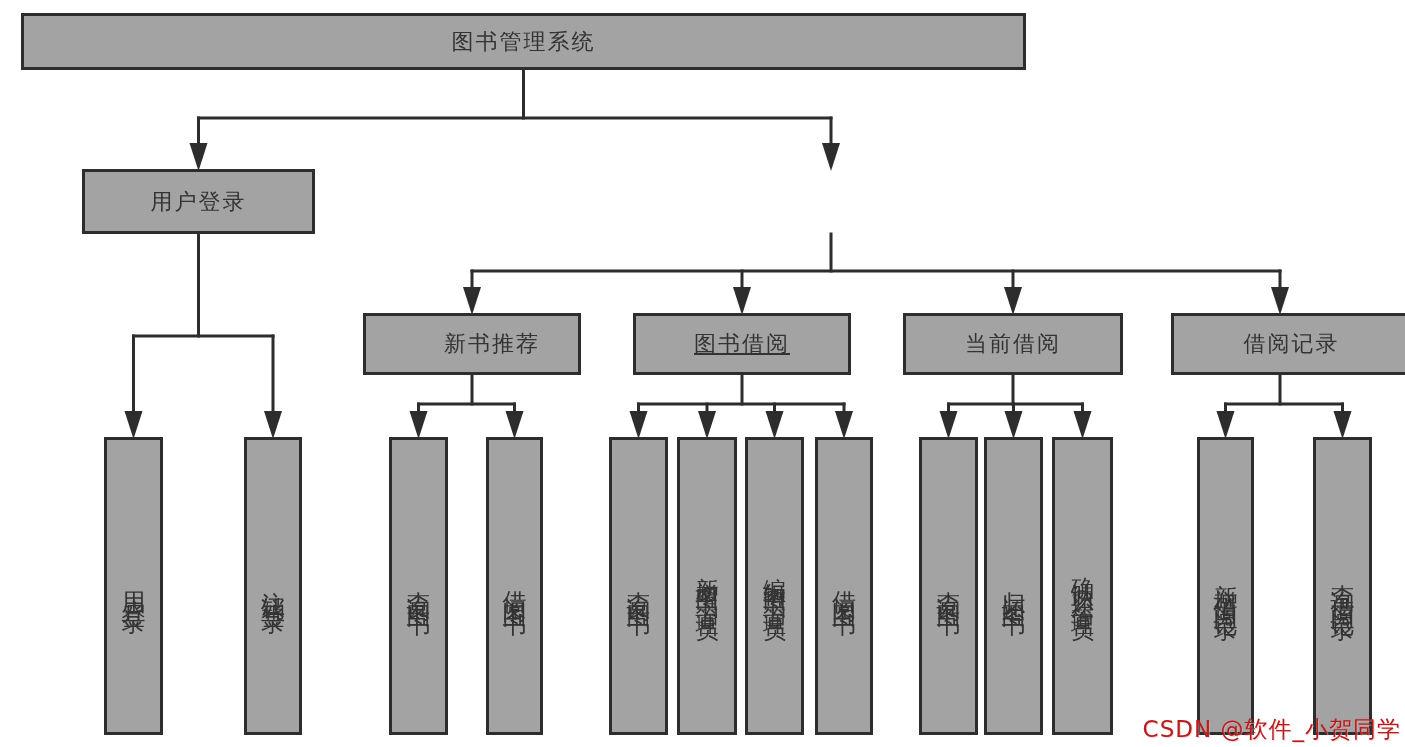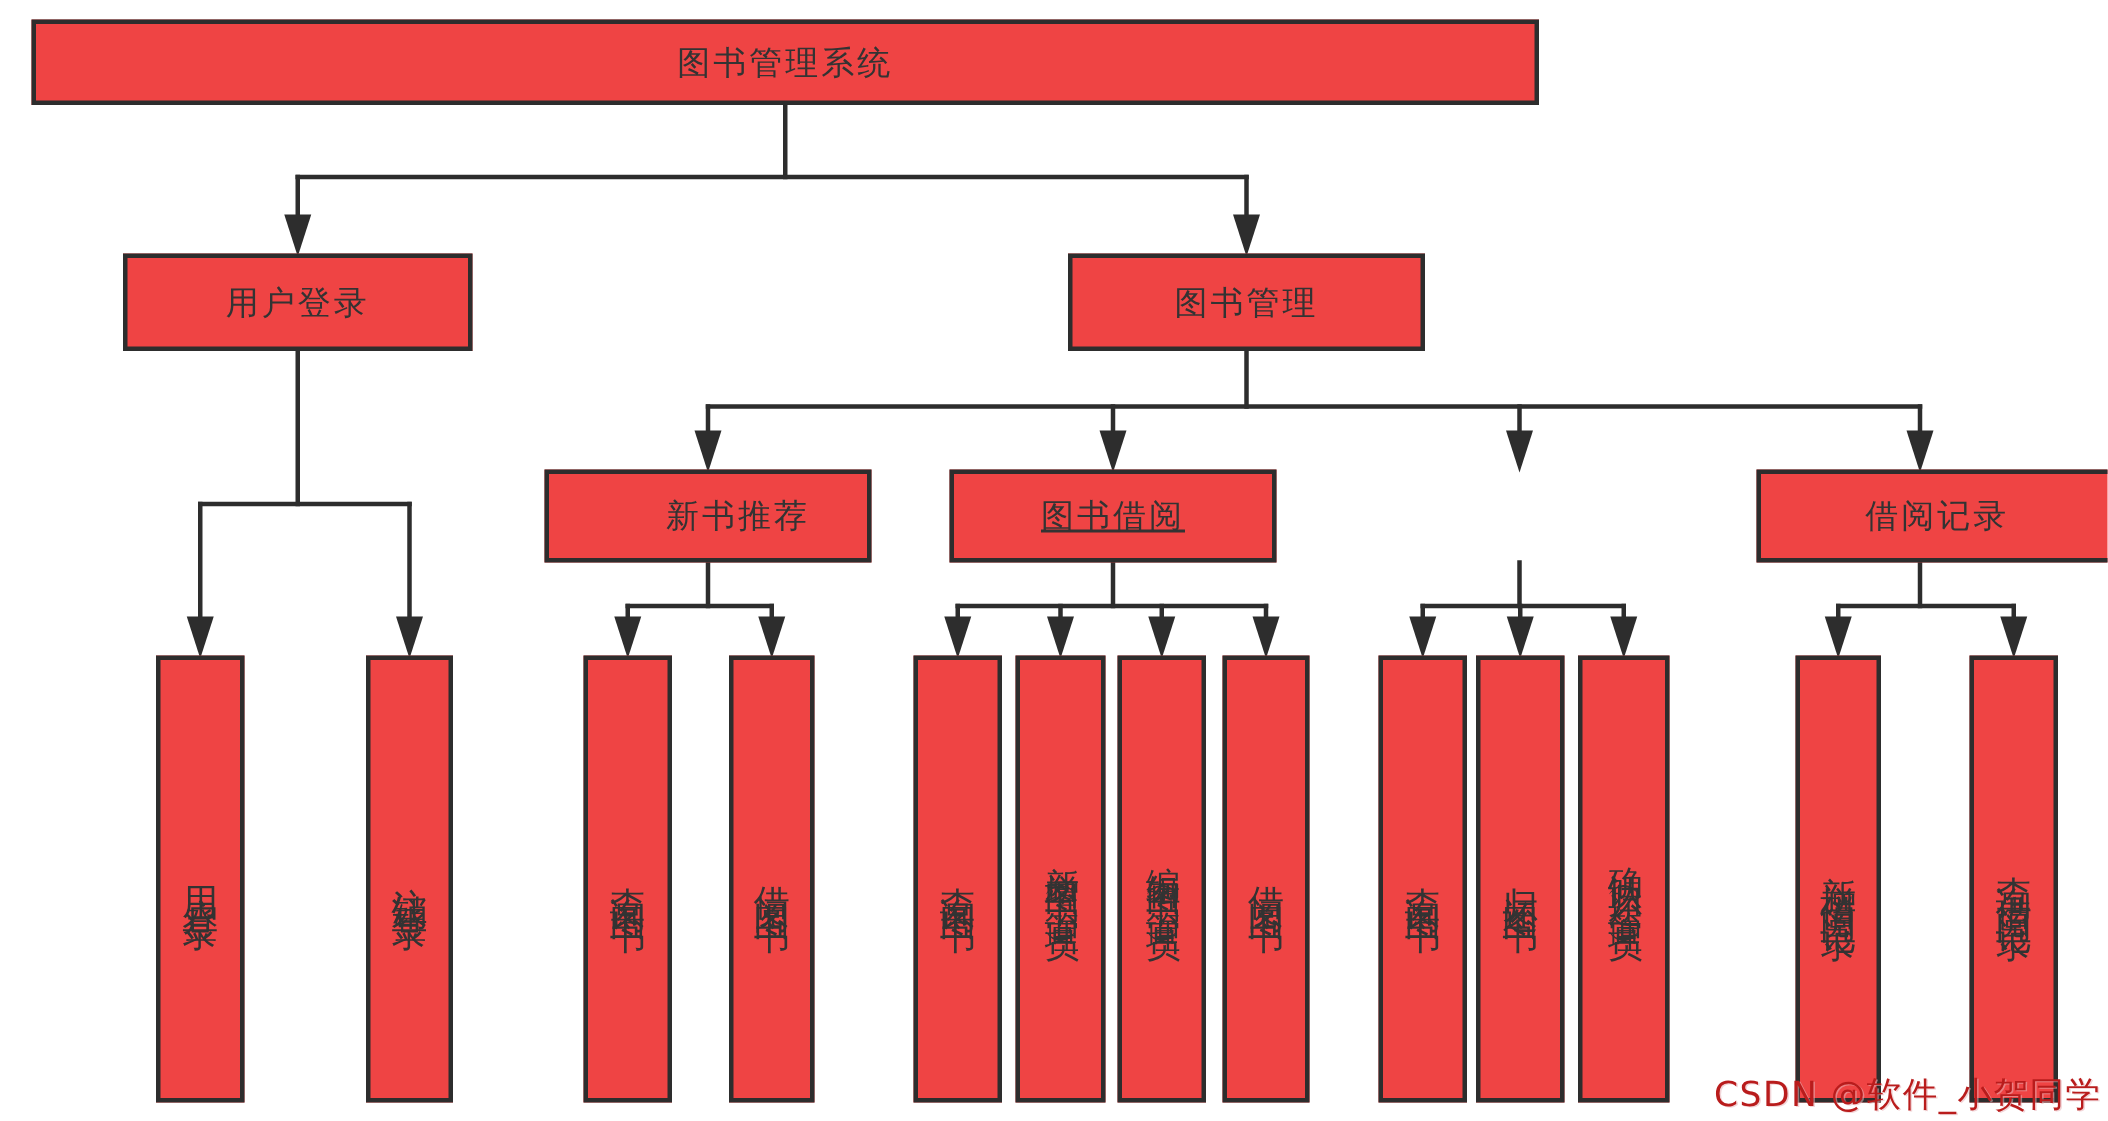--- a/index.html
+++ b/index.html
@@ -30,21 +30,21 @@
     left: 0;
     top: 0;
     width: 100%;
     height: 100%;
     z-index: 2;
   }
   .node {
     position: absolute;
     box-sizing: border-box;
     border: 3px solid #2d2d2d;
-    background: #ef4444;
+    background: #a3a3a3;
     display: flex;
     align-items: center;
     justify-content: center;
     color: #333333;
   }
   .node.h .lbl {
     font-size: 22px;
     letter-spacing: 2px;
     white-space: nowrap;
   }
@@ -128,28 +128,28 @@
       <line x1="1342.5" y1="404" x2="1342.5" y2="413" stroke="#2d2d2d" stroke-width="3" stroke-linecap="square"></line>
       <polygon points="1333.5,411 1351.5,411 1342.5,439" fill="#2d2d2d"></polygon>
     </svg>
   <div id="nodes-layer">
       <div class="node h" style="left: 21px; top: 13px; width: 1005px; height: 57px; border-color: rgb(45, 45, 45); color: rgb(51, 51, 51);">
         <span class="lbl">图书管理系统</span>
       </div>
       <div class="node h" style="left: 82px; top: 169px; width: 233px; height: 65px; border-color: rgb(45, 45, 45); color: rgb(51, 51, 51);">
         <span class="lbl">用户登录</span>
       </div>
-      <div class="node h" style="left: 712px; top: 169px; width: 238px; height: 65px; border-color: rgb(45, 45, 45); color: rgb(51, 51, 51);">
-        <span class="lbl">图书管理</span>
-      </div>
       <div class="node h" style="left: 363px; top: 313px; width: 218px; height: 62px; border-color: rgb(45, 45, 45); color: rgb(51, 51, 51); padding-left: 40px;">
         <span class="lbl">新书推荐</span>
       </div>
       <div class="node h" style="left: 633px; top: 313px; width: 218px; height: 62px; border-color: rgb(45, 45, 45); color: rgb(51, 51, 51); text-decoration: underline;">
         <span class="lbl">图书借阅</span>
+      </div>
+      <div class="node h" style="left: 903px; top: 313px; width: 220px; height: 62px; border-color: rgb(45, 45, 45); color: rgb(51, 51, 51);">
+        <span class="lbl">当前借阅</span>
       </div>
       <div class="node h" style="left: 1171px; top: 313px; width: 241px; height: 62px; border-color: rgb(45, 45, 45); color: rgb(51, 51, 51);">
         <span class="lbl">借阅记录</span>
       </div>
       <div class="node v" style="left: 104px; top: 437px; width: 59px; height: 298px; border-color: rgb(45, 45, 45); color: rgb(51, 51, 51);">
         <span class="lbl">用户登录</span>
       </div>
       <div class="node v" style="left: 244px; top: 437px; width: 58px; height: 298px; border-color: rgb(45, 45, 45); color: rgb(51, 51, 51);">
         <span class="lbl">注销登录</span>
       </div>

